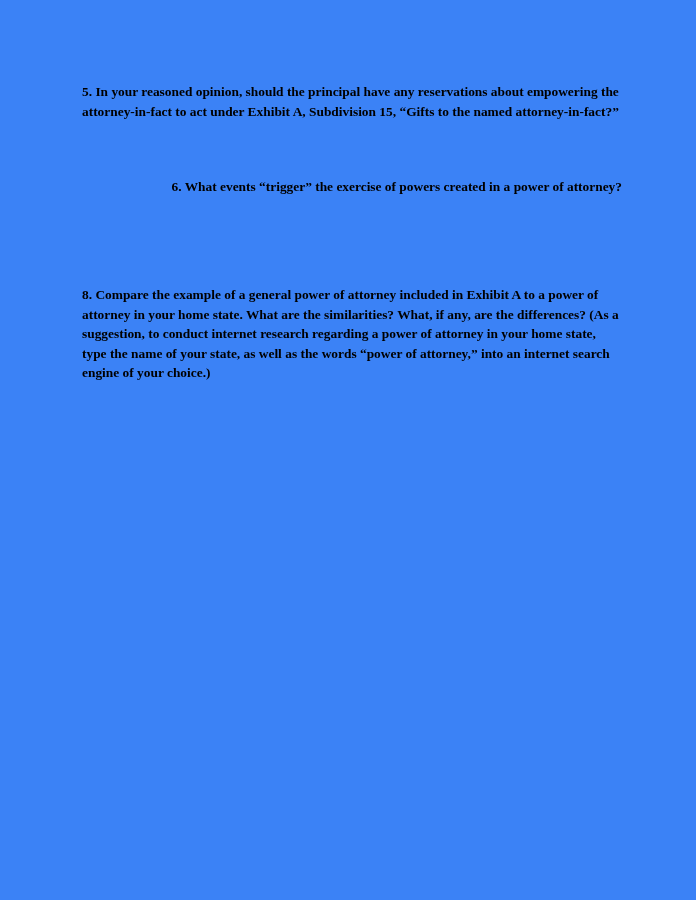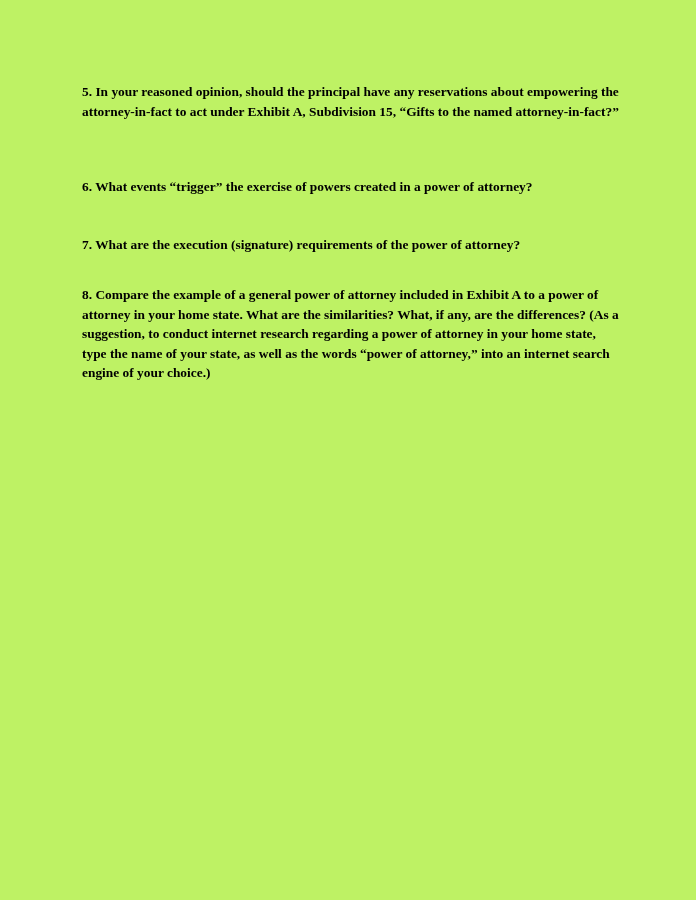--- a/index.html
+++ b/index.html
@@ -1,32 +1,31 @@
 <!DOCTYPE html>
 <html><head>
 <meta charset="utf-8">
 <style>
   html, body { margin: 0; padding: 0; background: #ffffff; }
   body { width: 696px; height: 900px; position: relative; overflow: hidden; }
   .page {
     position: absolute; left: 0; top: 0; width: 696px; height: 900px;
-    background: #bef264;
+    background: #3b82f6;
   }
   .q {
     position: absolute; left: 82px; width: 540px;
     font-family: "Liberation Serif", serif;
     font-weight: bold; font-size: 13.4px; line-height: 19.5px;
     color: #000000; margin: 0;
   }
   #q5 { top: 82px; }
-  #q6 { top: 177px; }
+  #q6 { top: 177px; text-align: right; }
   #q7 { top: 235px; }
   #q8 { top: 285px; }
 </style>
 </head>
 <body>
 
 <div class="page">
   <p id="q5" class="q">5.  In your reasoned opinion, should the principal have any reservations about empowering the attorney-in-fact to act under Exhibit A, Subdivision 15, “Gifts to the named attorney-in-fact?”</p>
   <p id="q6" class="q">6.  What events “trigger” the exercise of powers created in a power of attorney?</p>
-  <p id="q7" class="q">7.  What are the execution (signature) requirements of the power of attorney?</p>
   <p id="q8" class="q">8.  Compare the example of a general power of attorney included in Exhibit A to a power of attorney in your home state.  What are the similarities? What, if any, are the differences? (As a suggestion, to conduct internet research regarding a power of attorney in your home state, type the name of your state, as well as the words “power of attorney,” into an internet search engine of your choice.)</p>
 </div>
 
 </body></html>

